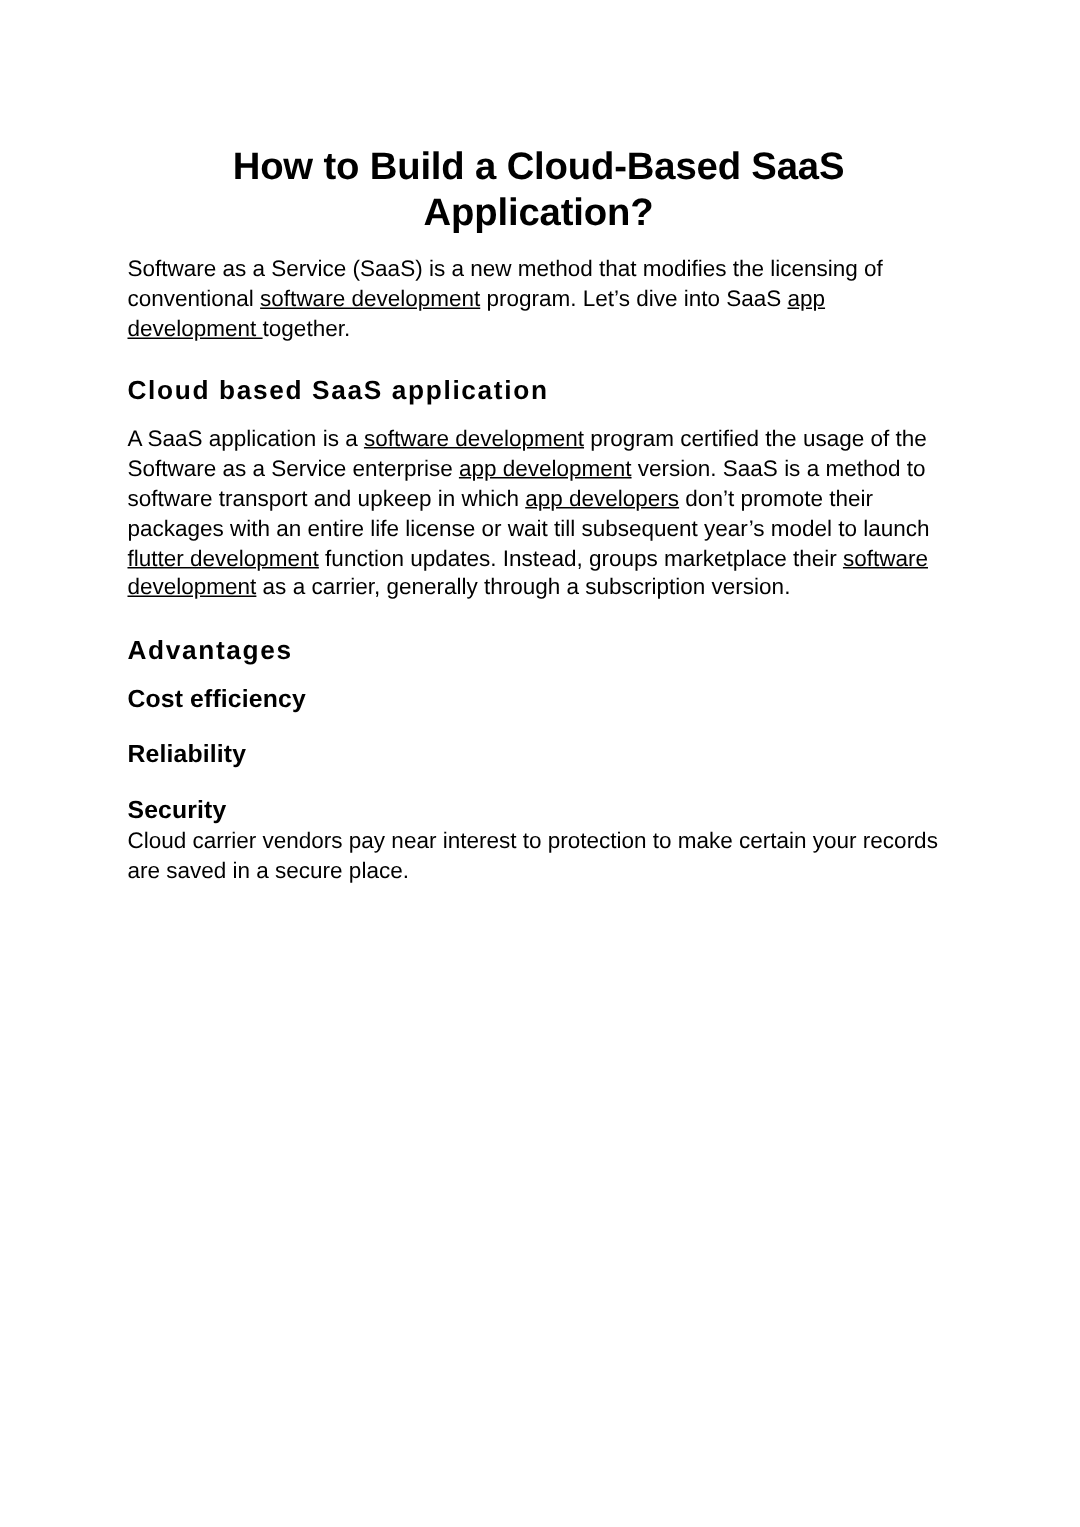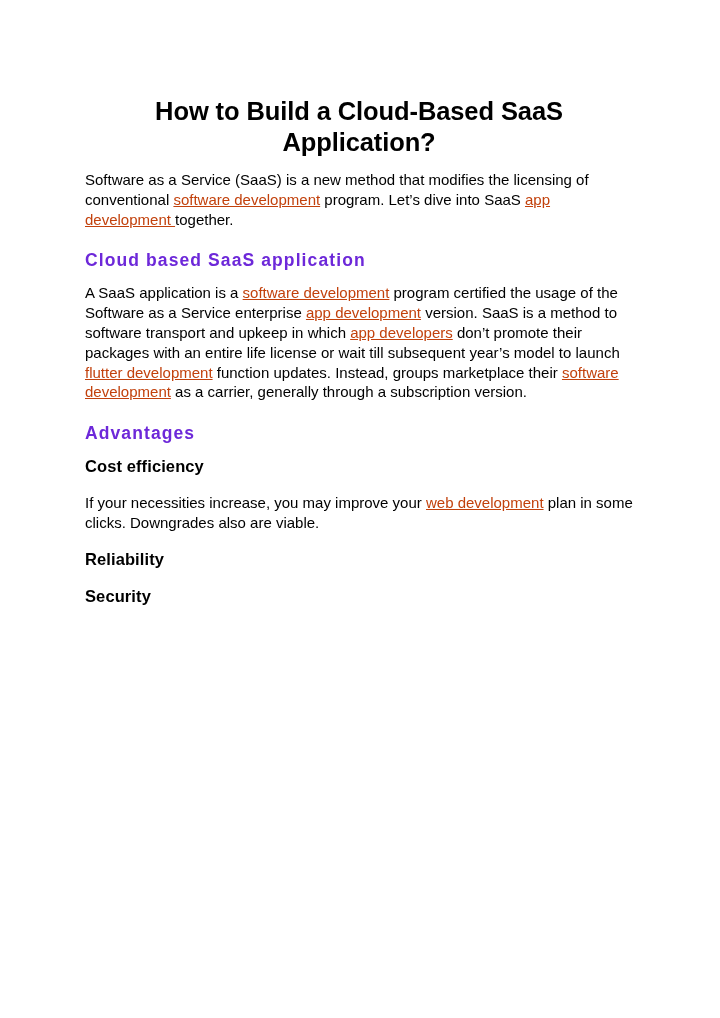--- a/index.html
+++ b/index.html
@@ -38,21 +38,21 @@
     letter-spacing: -0.1px;
     color: #000;
   }
 
   .section-heading {
     font-size: 17.5px;
     font-weight: bold;
     letter-spacing: 1.1px;
     line-height: 22px;
     margin: 20px 0 12px 0;
-    color: #6d28d9;
+    color: #000000;
   }
 
   .body-para {
     font-size: 15px;
     line-height: 19.8px;
     margin: 0 0 0 0;
     color: #000;
     text-align: left;
   }
 
@@ -73,21 +73,21 @@
   .bullet-block {
     margin-bottom: 16px;
   }
 
   .bullet-block:last-child {
     margin-bottom: 16px;
   }
 
   a.doclink,
   .doclink {
-    color: #c2410c;
+    color: #000000;
     text-decoration: underline;
     text-underline-offset: 1px;
   }
 
   .lead-block {
     margin-bottom: 6px;
   }
 </style>
 </head>
 <body>
@@ -108,33 +108,33 @@
     <ul class="bullets">
 
       <li class="bullet-block">
         <div class="bullet-item">
           <span class="bullet-dot"></span>
           <span class="bullet-heading">Cost efficiency</span>
         </div>
       </li>
 
       <li class="bullet-block">
-        <p class="body-para"><span>If your necessities increase, you may improve your </span><a href="#" class="doclink">web development</a><span> plan in some clicks. Downgrades also are viable.</span></p>
       </li>
 
       <li class="bullet-block">
         <div class="bullet-item">
           <span class="bullet-dot"></span>
           <span class="bullet-heading">Reliability</span>
         </div>
       </li>
 
       <li class="bullet-block">
         <div class="bullet-item">
           <span class="bullet-dot"></span>
           <span class="bullet-heading">Security</span>
         </div>
+        <p class="body-para"><span>Cloud carrier vendors pay near interest to protection to make certain your records are saved in a secure place.</span></p>
       </li>
 
     </ul>
 
   </div>
 </div>
 
 </body></html>

